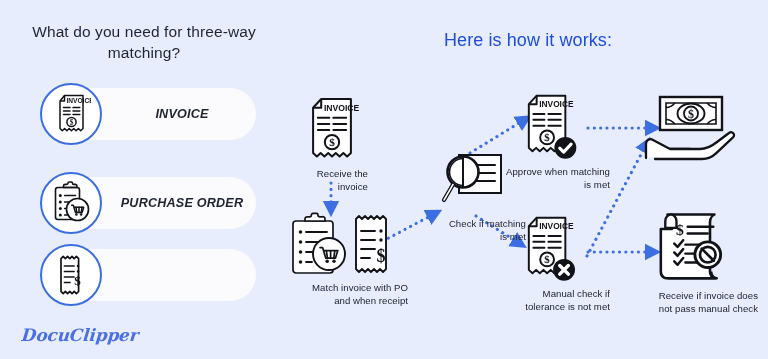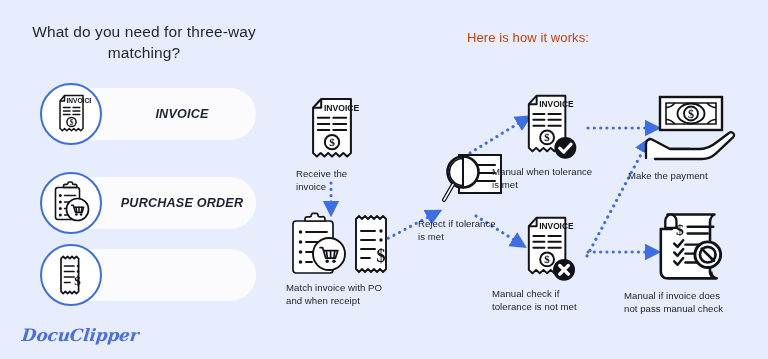--- a/index.html
+++ b/index.html
@@ -44,26 +44,26 @@
     font-family:"DejaVu Serif",serif;
     font-style:italic;font-weight:700;font-size:17px;
     color:#4a6fe3;letter-spacing:-.2px;
     transform:skewX(-6deg);
   }
 
   
   #right-panel{position:absolute;left:288px;top:0;width:480px;height:359px;}
   #right-title{
     position:absolute;left:0;top:30px;width:480px;text-align:center;
-    font-size:13px;letter-spacing:.1px;color:#c2410c;
+    font-size:18px;letter-spacing:.1px;color:#1d4ed8;
   }
   .node{position:absolute;}
   .node .art{display:flex;align-items:flex-end;justify-content:center;}
   .node .cap{
-    text-align:left;font-size:9.6px;line-height:1.33;color:#20242e;
+    text-align:right;font-size:9.6px;line-height:1.33;color:#20242e;
     margin-top:4px;white-space:pre-line;letter-spacing:.05px;
   }
   #arrows{position:absolute;left:0;top:0;width:480px;height:359px;}
 </style>
 </head>
 <body>
 
 <div class="stage">
 
   <div id="left-panel">
@@ -270,21 +270,21 @@
             <line x1="38" y1="21" x2="58" y2="21"></line>
             <line x1="38" y1="29" x2="58" y2="29"></line>
           </g>
           <circle cx="26" cy="20" r="15.5" fill="#ffffff" stroke="#111318" stroke-width="2.6"></circle>
           <path d="M26 6.5 a13.5 13.5 0 0 0 0 27 Z" fill="#ffffff" stroke="#111318" stroke-width="1.6"></path>
           <line x1="26" y1="4.6" x2="26" y2="35.4" stroke="#111318" stroke-width="2"></line>
           <line x1="16" y1="32.5" x2="7" y2="48" stroke="#111318" stroke-width="4.2" stroke-linecap="round"></line>
           <line x1="16" y1="32.5" x2="7" y2="48" stroke="#ffffff" stroke-width="1.5" stroke-linecap="round"></line>
         </svg>
       </div>
-      <div class="cap">Reject if tolerance
+      <div class="cap">Check if matching
 is met</div>
     </div>
 
     <div class="node" style="left:204px;top:92px;width:118px;">
       <div class="art" style="height:70px;">
         <svg width="60" height="70" viewBox="0 0 46 52" aria-hidden="true">
           <g fill="#ffffff" stroke="#111318" stroke-width="1.5" stroke-linejoin="round">
             <path d="M6 8.5 L12 2 L34 2 L34 42
                      l-2.8 2.6 -2.8 -2.6 -2.8 2.6 -2.8 -2.6 -2.8 2.6 -2.8 -2.6
                      -2.8 2.6 -2.8 -2.6 -2.8 2.6 L6 42 Z"></path>
@@ -298,21 +298,21 @@
               <line x1="21" y1="20.5" x2="30.5" y2="20.5"></line>
             <line x1="9.5" y1="25" x2="18" y2="25"></line>
               <line x1="21" y1="25" x2="30.5" y2="25"></line>
           </g>
           <circle cx="20" cy="34" r="5.3" fill="none" stroke="#111318" stroke-width="1.5"></circle>
           <text x="20" y="37" text-anchor="middle" font-family="Liberation Serif, serif" font-size="8.4" font-weight="700" fill="#111318">$</text>
           <circle cx="34" cy="42" r="8.4" fill="#111318"></circle>
           <path d="M29.7 42.2 l3 3.1 5.7 -6.2" fill="none" stroke="#ffffff" stroke-width="2.4" stroke-linecap="round" stroke-linejoin="round"></path>
         </svg>
       </div>
-      <div class="cap">Manual when tolerance
+      <div class="cap">Approve when matching
 is met</div>
     </div>
 
     <div class="node" style="left:204px;top:214px;width:118px;">
       <div class="art" style="height:70px;">
         <svg width="60" height="70" viewBox="0 0 46 52" aria-hidden="true">
           <g fill="#ffffff" stroke="#111318" stroke-width="1.5" stroke-linejoin="round">
             <path d="M6 8.5 L12 2 L34 2 L34 42
                      l-2.8 2.6 -2.8 -2.6 -2.8 2.6 -2.8 -2.6 -2.8 2.6 -2.8 -2.6
                      -2.8 2.6 -2.8 -2.6 -2.8 2.6 L6 42 Z"></path>
@@ -348,21 +348,20 @@
           <path d="M24 13.5 c5 0 9 -4.5 9 -4.5 M74 13.5 c-5 0 -9 -4.5 -9 -4.5
                    M24 25.5 c5 0 9 4.5 9 4.5 M74 25.5 c-5 0 -9 4.5 -9 4.5" fill="none" stroke="#111318" stroke-width="1.6"></path>
           <ellipse cx="49" cy="19.5" rx="13.5" ry="10" fill="#ffffff" stroke="#111318" stroke-width="1.9"></ellipse>
           <circle cx="49" cy="19.5" r="7" fill="none" stroke="#111318" stroke-width="1.8"></circle>
           <text x="49" y="23.6" text-anchor="middle" font-family="Liberation Serif, serif" font-size="12" font-weight="700" fill="#111318">$</text>
           <path d="M4 64 L4 50 c0 -4 4 -6 7 -4 l17 9 h19 c4 0 4 5 0 5 h-12" fill="#ffffff" stroke="#111318" stroke-width="2.3" stroke-linejoin="round" stroke-linecap="round"></path>
           <path d="M28 55 h30 c6 0 12 -3 17 -7 l12 -9 c3 -2.4 7 1.6 4 4.4
                    l-17 16 c-4 3.8 -9 5.6 -14 5.6 H13" fill="#ffffff" stroke="#111318" stroke-width="2.3" stroke-linejoin="round" stroke-linecap="round"></path>
         </svg>
       </div>
-      <div class="cap">Make the payment</div>
     </div>
 
     <div class="node" style="left:336px;top:210px;width:134px;">
       <div class="art" style="height:76px;">
         <svg width="80" height="76" viewBox="0 0 70 68" aria-hidden="true">
           <path d="M16 4 h40 c0 0 -4 2 -4 7 v44 c0 0 0 6 5 6 h-44 c0 0 -5 0 -5 -6
                    v-38 h10 V11 c0 -5 -4 -7 -4 -7 Z" fill="#ffffff" stroke="#111318" stroke-width="2.3" stroke-linejoin="round"></path>
           <path d="M12 10 c0 -4 3 -6 5 -6 s5 2 5 6 v6 h-10 Z" fill="#ffffff" stroke="#111318" stroke-width="2.1" stroke-linejoin="round"></path>
           <path d="M53 55 c0 5 4 6 5 6 h-44" fill="none" stroke="#111318" stroke-width="2.3" stroke-linejoin="round"></path>
           <text x="25" y="22" text-anchor="middle" font-family="Liberation Serif, serif" font-size="14" font-weight="700" fill="#111318">$</text>
@@ -376,18 +375,18 @@
           <g fill="none" stroke="#111318" stroke-width="2.2" stroke-linecap="round" stroke-linejoin="round">
             <path d="M20 30 l3 3 5 -6"></path>
             <path d="M20 38 l3 3 5 -6"></path>
             <path d="M20 46 l3 3 5 -6"></path>
           </g>
           <circle cx="50" cy="40" r="11.5" fill="#ffffff" stroke="#111318" stroke-width="2.6"></circle>
           <circle cx="50" cy="40" r="7" fill="none" stroke="#111318" stroke-width="2.4"></circle>
           <line x1="44.6" y1="34.6" x2="55.4" y2="45.4" stroke="#111318" stroke-width="2.4" stroke-linecap="round"></line>
         </svg>
       </div>
-      <div class="cap">Manual if invoice does
+      <div class="cap">Receive if invoice does
 not pass manual check</div>
     </div>
 
   </div>
 </div>
 
 </body></html>

